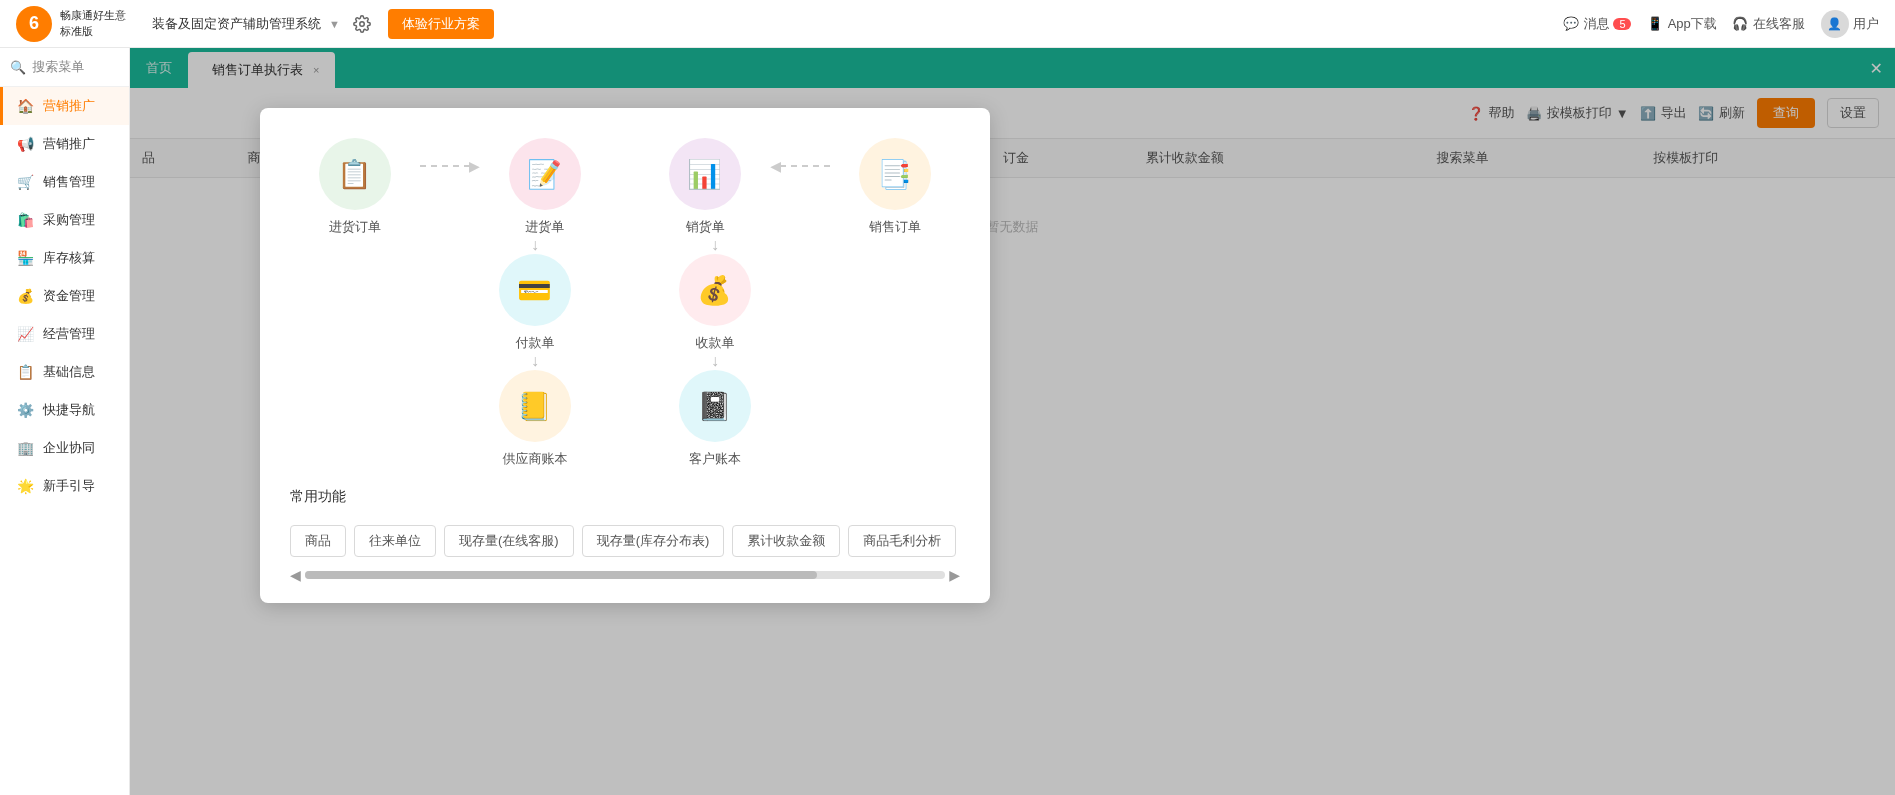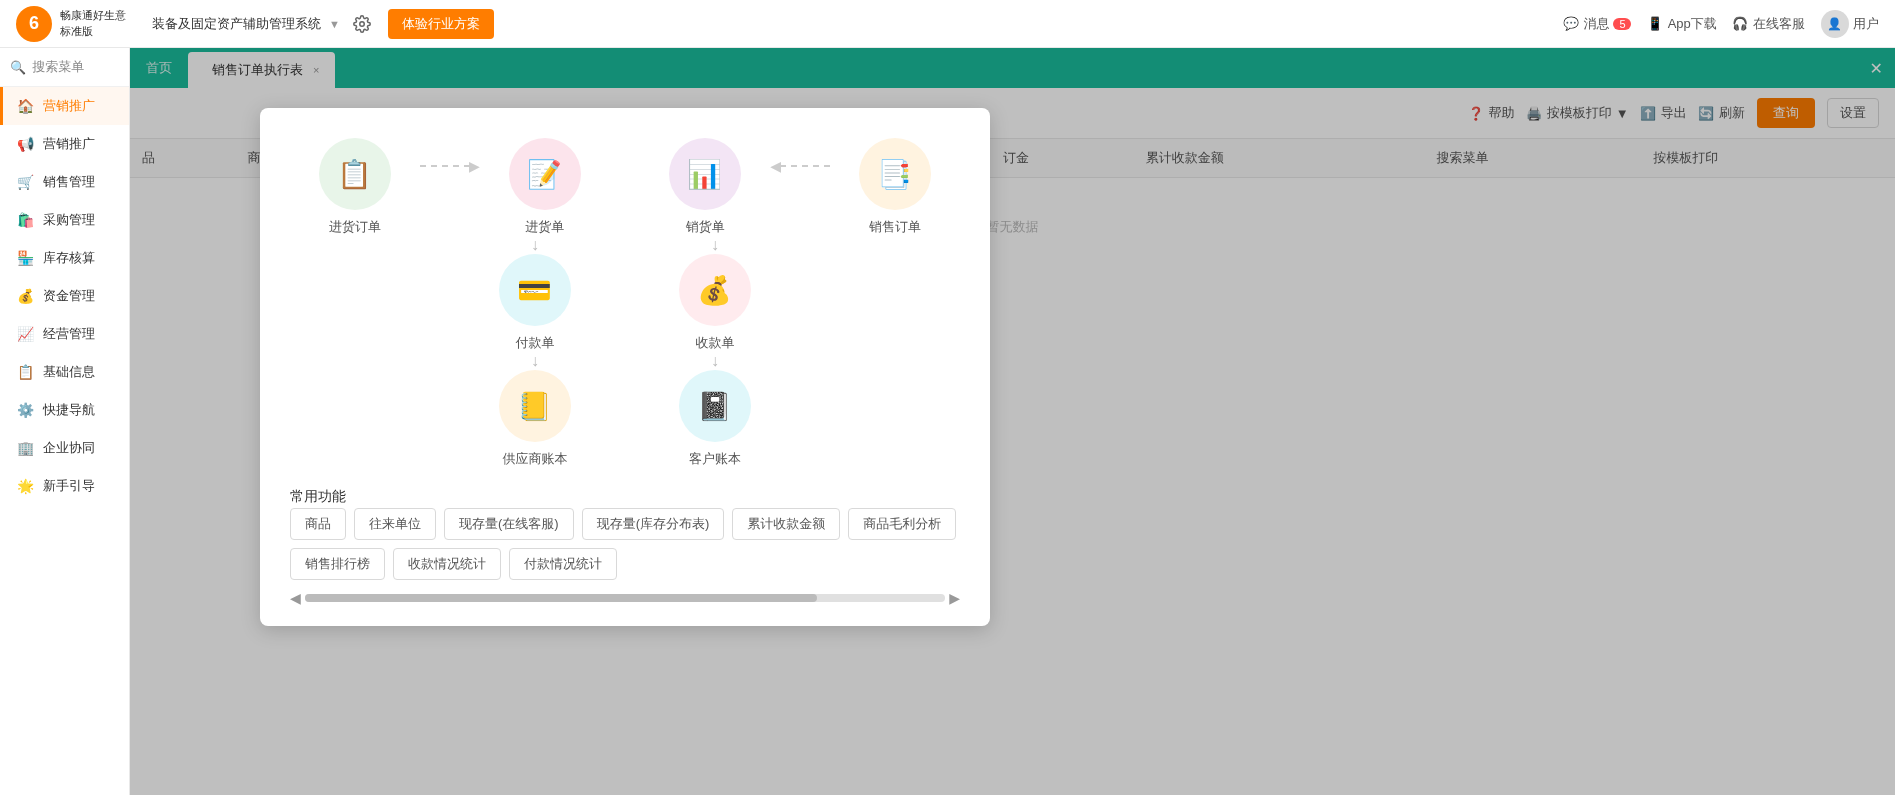--- a/index.html
+++ b/index.html
@@ -59,21 +59,21 @@
 
     
     .overlay { position: absolute; top: 0; left: 0; right: 0; bottom: 0; background: rgba(0,0,0,0.25); z-index: 100; }
     .popup-card { position: absolute; top: 60px; left: 130px; width: 730px; background: #fff; border-radius: 8px; box-shadow: 0 4px 20px rgba(0,0,0,0.18); z-index: 200; padding: 30px 30px 20px; }
     .flow-node { display: flex; flex-direction: column; align-items: center; width: 130px; }
     .flow-circle { width: 72px; height: 72px; border-radius: 50%; display: flex; align-items: center; justify-content: center; font-size: 28px; }
     .flow-label { margin-top: 8px; font-size: 13px; color: #555; }
 
     
     .common-funcs { margin-top: 20px; }
-    .common-funcs-title { font-size: 14px; color: #333; margin-bottom: 2px; font-weight: 500; }
+    .common-funcs-title { font-size: 14px; color: #333; margin-bottom: 19px; font-weight: 500; }
     .func-buttons { display: flex; flex-wrap: wrap; gap: 8px; margin-bottom: 8px; }
     .func-btn { border: 1px solid #d9d9d9; background: #fff; border-radius: 4px; padding: 6px 14px; font-size: 13px; color: #555; cursor: pointer; }
 
     
     .scroll-hint { display: flex; align-items: center; gap: 4px; margin-top: 10px; }
     .scroll-track { flex: 1; height: 8px; background: #e0e0e0; border-radius: 4px; }
     .scroll-thumb { width: 80%; height: 8px; background: #bbb; border-radius: 4px; }
     .scroll-btn { color: #999; font-size: 14px; cursor: pointer; }
 
     
@@ -368,25 +368,20 @@
         <div class="common-funcs">
           <div class="common-funcs-title">常用功能</div>
           <div class="func-buttons">
             <button class="func-btn">商品</button>
             <button class="func-btn">往来单位</button>
             <button class="func-btn">现存量(在线客服)</button>
             <button class="func-btn">现存量(库存分布表)</button>
             <button class="func-btn">累计收款金额</button>
             <button class="func-btn">商品毛利分析</button>
           </div>
-          <div class="func-buttons">
-            <button class="func-btn">销售排行榜</button>
-            <button class="func-btn">收款情况统计</button>
-            <button class="func-btn">付款情况统计</button>
-          </div>
         </div>
 
         <div class="scroll-hint">
           <span class="scroll-btn">◀</span>
           <div class="scroll-track">
             <div class="scroll-thumb"></div>
           </div>
           <span class="scroll-btn">▶</span>
         </div>
       </div>

